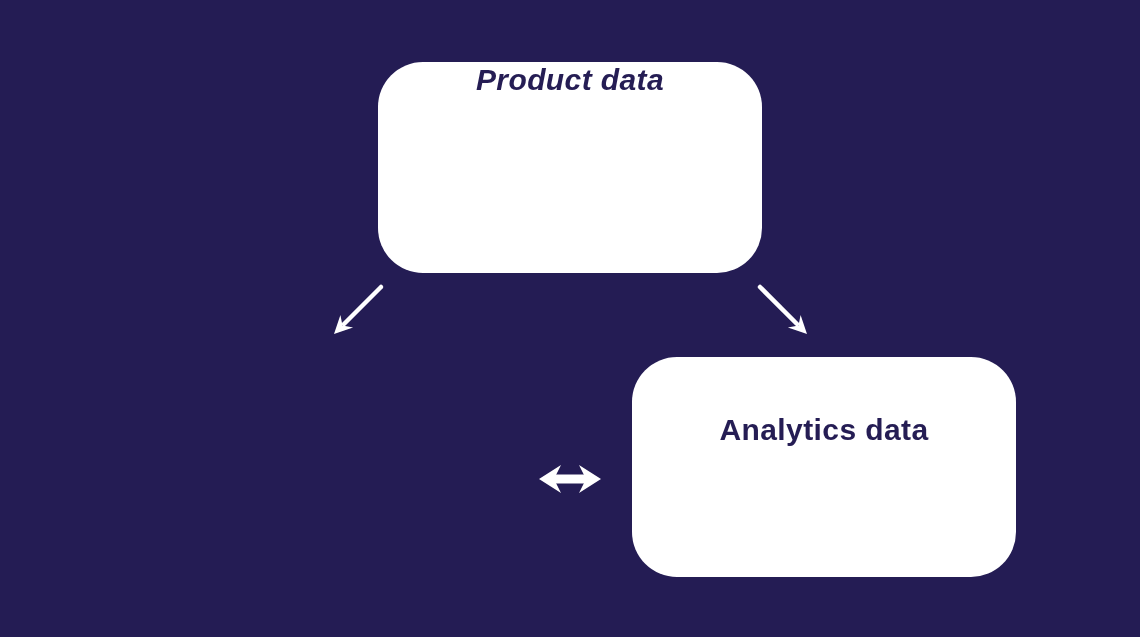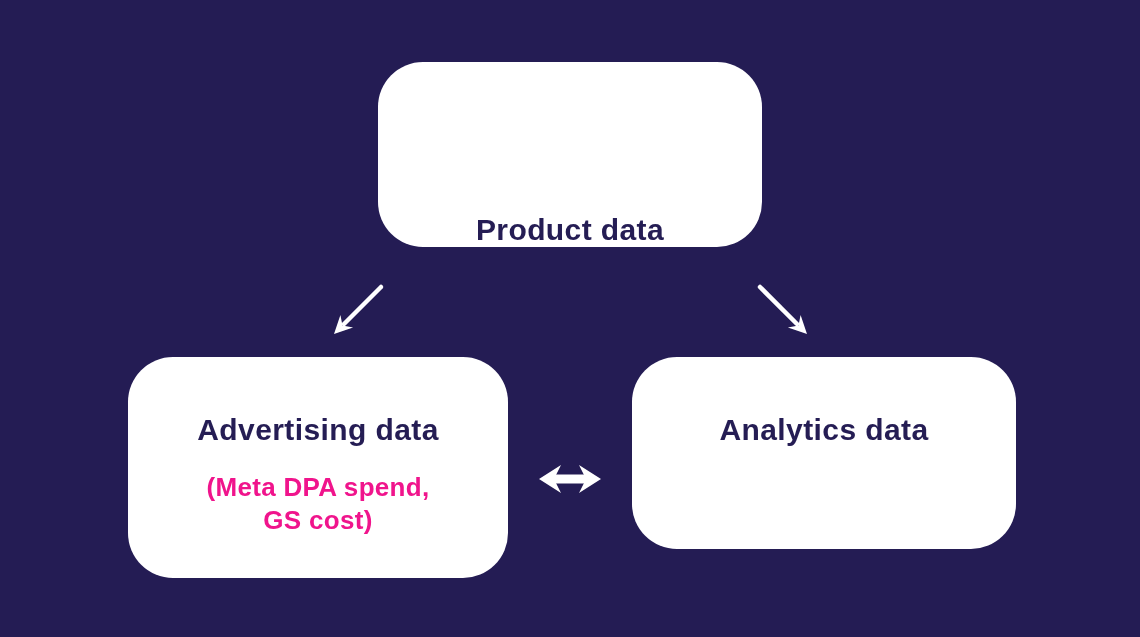--- a/index.html
+++ b/index.html
@@ -23,31 +23,32 @@
   .node {
     position: absolute;
     background: var(--node-fill);
     border-radius: 45px;
     display: flex;
     flex-direction: column;
     align-items: center;
   }
   .node-top {
     left: 378px; top: 62px;
-    width: 384px; height: 185px;
-    justify-content: flex-end;
+    width: 384px; height: 211px;
+    justify-content: flex-start;
+    font-style: italic;
   }
   .node-bottom-left {
     left: 128px; top: 357px;
     width: 380px; height: 221px;
     padding-top: 55px;
   }
   .node-bottom-right {
     left: 632px; top: 357px;
-    width: 384px; height: 192px;
+    width: 384px; height: 220px;
     padding-top: 55px;
   }
   .node-title {
     color: var(--title-color);
     font-size: 30px;
     font-weight: bold;
     letter-spacing: 0.4px;
     line-height: 35px;
     text-align: center;
   }
@@ -84,27 +85,20 @@
 </style>
 </head>
 <body>
 
 <div class="canvas">
 
   <div class="node node-top">
     <div class="node-title">Product data</div>
   </div>
 
-  <div class="node node-bottom-left">
-    <div class="node-title">Advertising data</div>
-    <div class="node-subtitle">
-      <div>(Meta DPA spend,</div>
-      <div>GS cost)</div>
-    </div>
-  </div>
 
   <div class="node node-bottom-right">
     <div class="node-title">Analytics data</div>
   </div>
 
   <svg class="arrow-layer" width="1140" height="637" viewBox="0 0 1140 637" xmlns="http://www.w3.org/2000/svg">
 
     <g>
       <line class="arrow-line" x1="381" y1="287" x2="344" y2="324"></line>
       <polygon class="arrow-head" points="334,334 353.1,327.6 342.5,325.5 340.4,314.9"></polygon>

